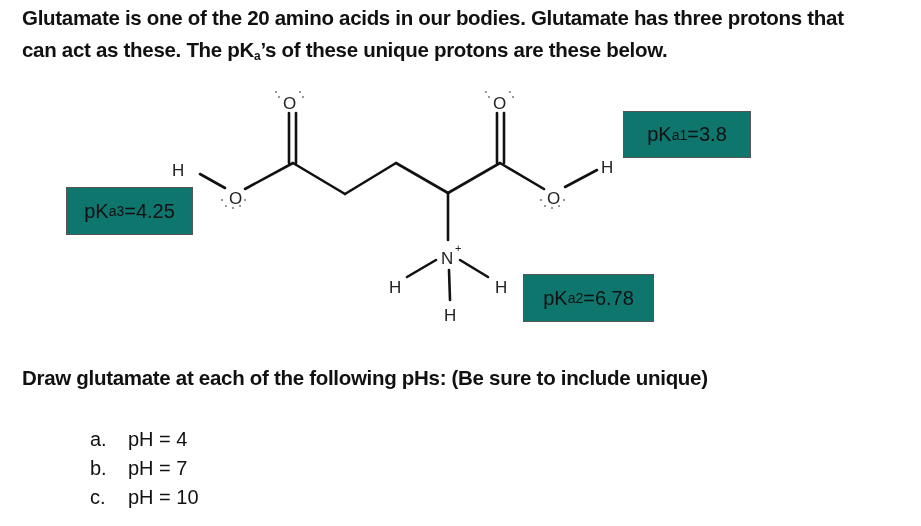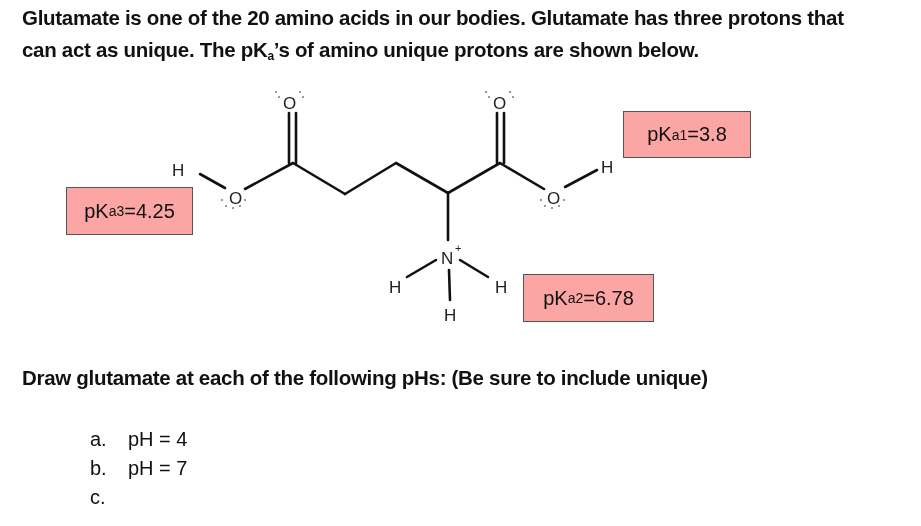--- a/index.html
+++ b/index.html
@@ -2,37 +2,37 @@
 <html><head>
 <meta charset="utf-8">
 <style>
   html, body { margin: 0; padding: 0; background: #ffffff; }
   body { width: 921px; height: 526px; position: relative; overflow: hidden;
          font-family: "Liberation Sans", sans-serif; color: #111; }
   .para { position: absolute; left: 22px; font-size: 20.5px; line-height: 32px; letter-spacing: -0.3px; font-weight: bold; }
   #intro { top: 2px; width: 905px; }
   #prompt { top: 362px; }
   .sub { font-size: 12px; vertical-align: -3px; }
-  .pka-box { position: absolute; border: 1.5px solid #555; background: #fca5a5;
+  .pka-box { position: absolute; border: 1.5px solid #555; background: #0f766e;
              font-size: 20px; display: flex; align-items: center; justify-content: center; box-sizing: border-box; }
   .pka-box .s { font-size: 14px; vertical-align: -4px; }
   #pka1 { left: 623px; top: 111px; width: 128px; height: 47px; }
   #pka2 { left: 523px; top: 274px; width: 131px; height: 48px; }
   #pka3 { left: 66px; top: 187px; width: 127px; height: 48px; }
   #molecule { position: absolute; left: 0; top: 0; }
   .opts { position: absolute; left: 90px; top: 425px; font-size: 20px; line-height: 29px; }
   .opt { display: flex; }
   .opt .lbl { width: 38px; }
 </style>
 </head>
 <body>
 
 <div id="intro" class="para">
   <div>Glutamate is one of the 20 amino acids in our bodies. Glutamate has three protons that</div>
-  <div><span>can act as unique. The pK</span><span class="sub">a</span><span>’s of amino unique protons are shown below.</span></div>
+  <div><span>can act as these. The pK</span><span class="sub">a</span><span>’s of these unique protons are these below.</span></div>
 </div>
 
 <svg id="molecule" width="921" height="526" font-family="Liberation Sans, sans-serif" font-size="17" fill="#222">
   <g stroke="#111" stroke-width="2.6" fill="none" stroke-linecap="round">
 
     <line x1="289" y1="113" x2="289" y2="163"></line>
     <line x1="296" y1="113" x2="296" y2="163"></line>
     <line x1="293" y1="163" x2="245" y2="189"></line>
     <line x1="225" y1="188" x2="200" y2="174"></line>
 
@@ -108,14 +108,15 @@
   <div class="opt">
       <span class="lbl">a.</span>
       <span>pH = 4</span>
     </div>
   <div class="opt">
       <span class="lbl">b.</span>
       <span>pH = 7</span>
     </div>
   <div class="opt">
       <span class="lbl">c.</span>
+      <span>pH = 10</span>
     </div>
 </div>
 
 </body></html>

